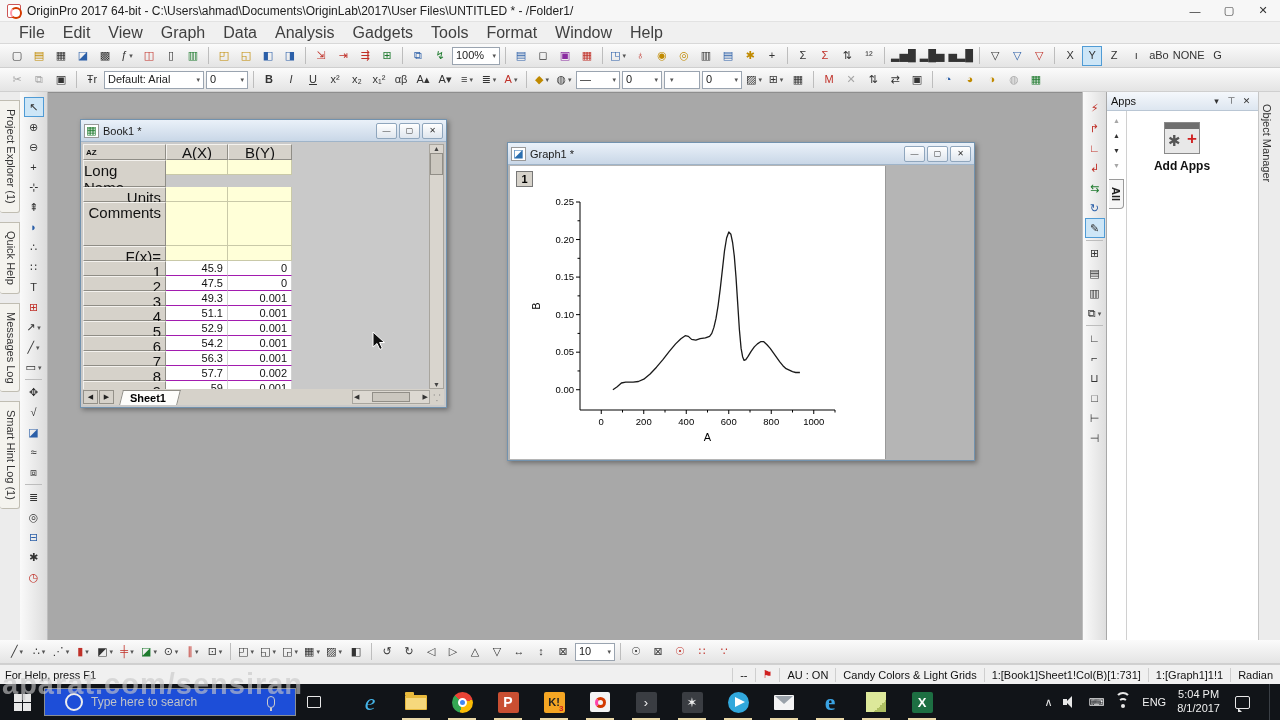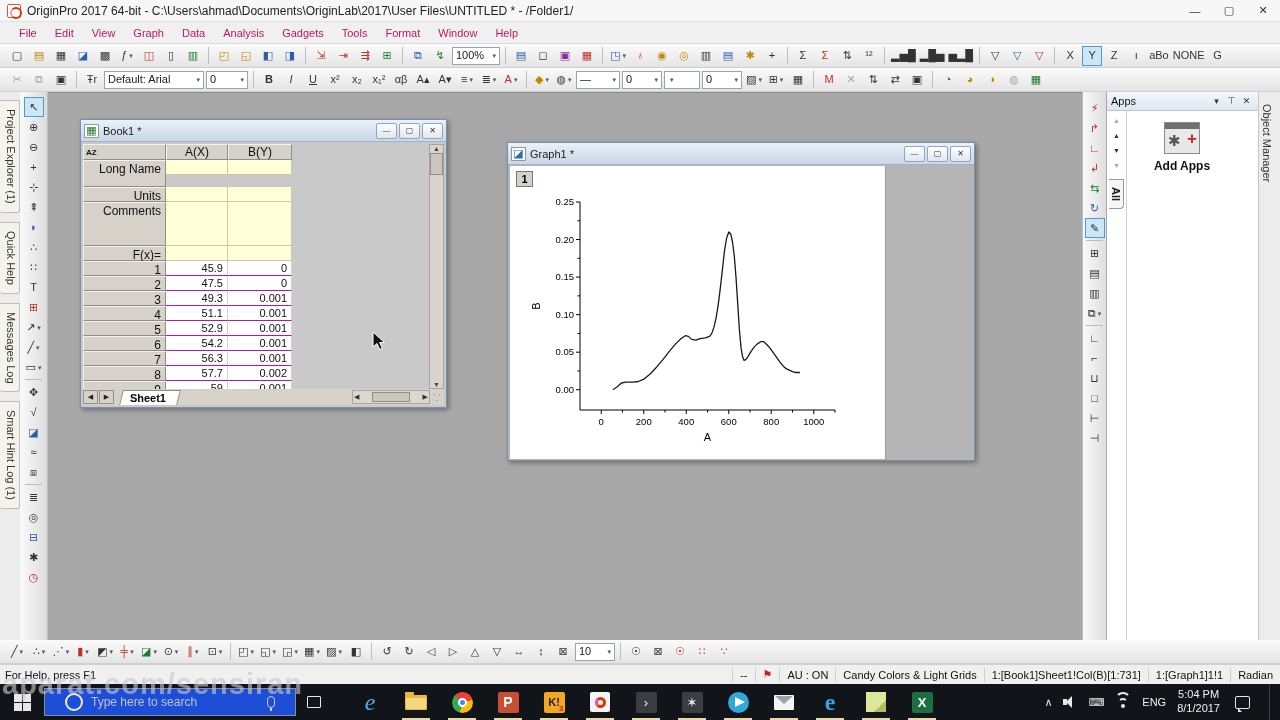--- a/index.html
+++ b/index.html
@@ -7,21 +7,21 @@
   body { font-family:"Liberation Sans","DejaVu Sans",sans-serif; font-size:12px; background:#f0f0f0; position:relative; }
 
   
   .titlebar { position:absolute; left:0; top:0; width:1280px; height:22px; background:#f7f7f7; border-bottom:1px solid #e2e2e2; display:flex; align-items:center; }
   .app-ico { width:14px; height:14px; margin:0 6px 0 7px; border-radius:2px; background:#fff; border:1px solid #c55; position:relative; }
   .app-ico::after { content:""; position:absolute; left:2px; top:2px; width:8px; height:8px; border-radius:50%; border:2px solid #d33a00; border-left-color:#f9a; }
   .title-text { font-size:12px; color:#222; white-space:nowrap; }
   .wctrls { margin-left:auto; display:flex; height:100%; }
   .wctrl { width:34px; height:100%; display:flex; align-items:center; justify-content:center; color:#333; font-size:11px; }
   .menubar { position:absolute; left:0; top:22px; width:1280px; height:22px; background:#f0f0f0; border-bottom:1px solid #d8d8d8; display:flex; align-items:center; padding-left:10px; }
-  .menu-item { padding:3px 9px; color:#be185d; font-size:11px; }
+  .menu-item { padding:3px 9px; color:#404040; font-size:16px; }
 
   .tbrow { position:absolute; left:0; width:1280px; height:24px; background:linear-gradient(#fbfbfb,#e4e4e4); border-bottom:1px solid #cfcfcf; display:flex; align-items:center; padding-left:6px; overflow:hidden; }
   #row1 { top:44px; } #row2 { top:68px; } #rowB { top:640px; }
   .tbtn { display:inline-flex; align-items:center; justify-content:center; min-width:20px; height:20px; margin:0 1px; font-size:11px; color:#333; border:1px solid transparent; white-space:nowrap; line-height:1; }
   .tbtn.sel { border:1px solid #4f9bd5; background:#cde6f7; }
   .tbtn.dd::after { content:"▾"; font-size:7px; color:#555; margin-left:2px; }
   .tbtn.box { background:#fff; border:1px solid #9aa4b0; height:18px; justify-content:space-between; padding:0 3px; font-size:11px; color:#222; }
   .tsep { width:1px; height:17px; background:#bdbdbd; margin:0 4px; flex:none; }
   .c-yel{color:#c08a00}.c-grn{color:#1d7a2d}.c-blu{color:#2b5fa8}.c-red{color:#c03028}.c-pur{color:#8a2ba0}.c-dis{color:#a6a6a6}
   .c-bld{font-weight:bold}.c-it{font-style:italic}.c-un{text-decoration:underline}
@@ -41,21 +41,21 @@
   .ctitle { height:22px; background:linear-gradient(#eaf1f9,#c9d7e7); border-bottom:1px solid #9fb4c9; display:flex; align-items:center; padding:0 3px; }
   .ctitle .ticon { width:15px; height:14px; margin-right:4px; font-size:11px; display:flex; align-items:center; justify-content:center; background:#fff; border:1px solid #999; }
   .ctitle .ttext { flex:1; font-size:11px; color:#1a1a1a; }
   .cbtn { width:21px; height:16px; margin-left:2px; background:linear-gradient(#ffffff,#dfe6ee); border:1px solid #8fa6bd; border-radius:2px; font-size:8px; color:#333; display:flex; align-items:center; justify-content:center; }
 
   
   #book1 { left:32px; top:26px; width:367px; height:289px; }
   .book-body { position:absolute; left:0; top:22px; right:0; bottom:0; background:#c9c9c9; overflow:hidden; }
   .grid { position:absolute; left:2px; top:2px; }
   .trow { display:flex; }
-  .hcell { background:#d6d2ca; border-top:1px solid #f4f2ee; border-left:1px solid #f4f2ee; border-right:1px solid #8f8d86; border-bottom:1px solid #8f8d86; font-size:12px; color:#111; display:flex; align-items:center; justify-content:center; }
+  .hcell { background:#d6d2ca; border-top:1px solid #f4f2ee; border-left:1px solid #f4f2ee; border-right:1px solid #8f8d86; border-bottom:1px solid #8f8d86; font-size:15px; color:#111; display:flex; align-items:center; justify-content:center; }
   .hcell.lab { justify-content:flex-end; padding-right:4px; align-items:flex-start; padding-top:1px; }
   .ycell { background:#ffffd8; border-right:1px solid #c9c9a8; border-bottom:1px solid #c9c9a8; }
   .wcell { background:#fff; border-right:1px solid #d2d2d2; border-bottom:1px solid #a21caf; font-size:11px; color:#111; display:flex; align-items:center; justify-content:flex-end; padding-right:4px; }
   .c0{width:83px}.c1{width:62px}.c2{width:64px}
   .vsb { position:absolute; right:2px; top:2px; width:15px; bottom:18px; background:#d9d5ce; border:1px solid #a8a59e; display:flex; flex-direction:column; align-items:center; justify-content:space-between; font-size:7px; color:#444; }
   .vsb .thumb { width:13px; height:22px; background:#cbc7bf; border:1px solid #918e87; margin-top:1px; }
   .sheetbar { position:absolute; left:2px; right:2px; bottom:2px; height:16px; background:#d6d2ca; display:flex; align-items:center; font-size:10px; }
   .sbtn { width:15px; height:14px; background:#d6d2ca; border:1px solid #949189; font-size:7px; display:flex; align-items:center; justify-content:center; color:#222; margin-right:1px; }
   .sheettab { background:#fdfdfb; border:1px solid #8f8d86; border-bottom:none; padding:0 12px 0 8px; height:15px; display:flex; align-items:center; font-size:11px; font-weight:bold; transform:skewX(-14deg); margin-left:6px; }
   .sheettab span { transform:skewX(14deg); }

